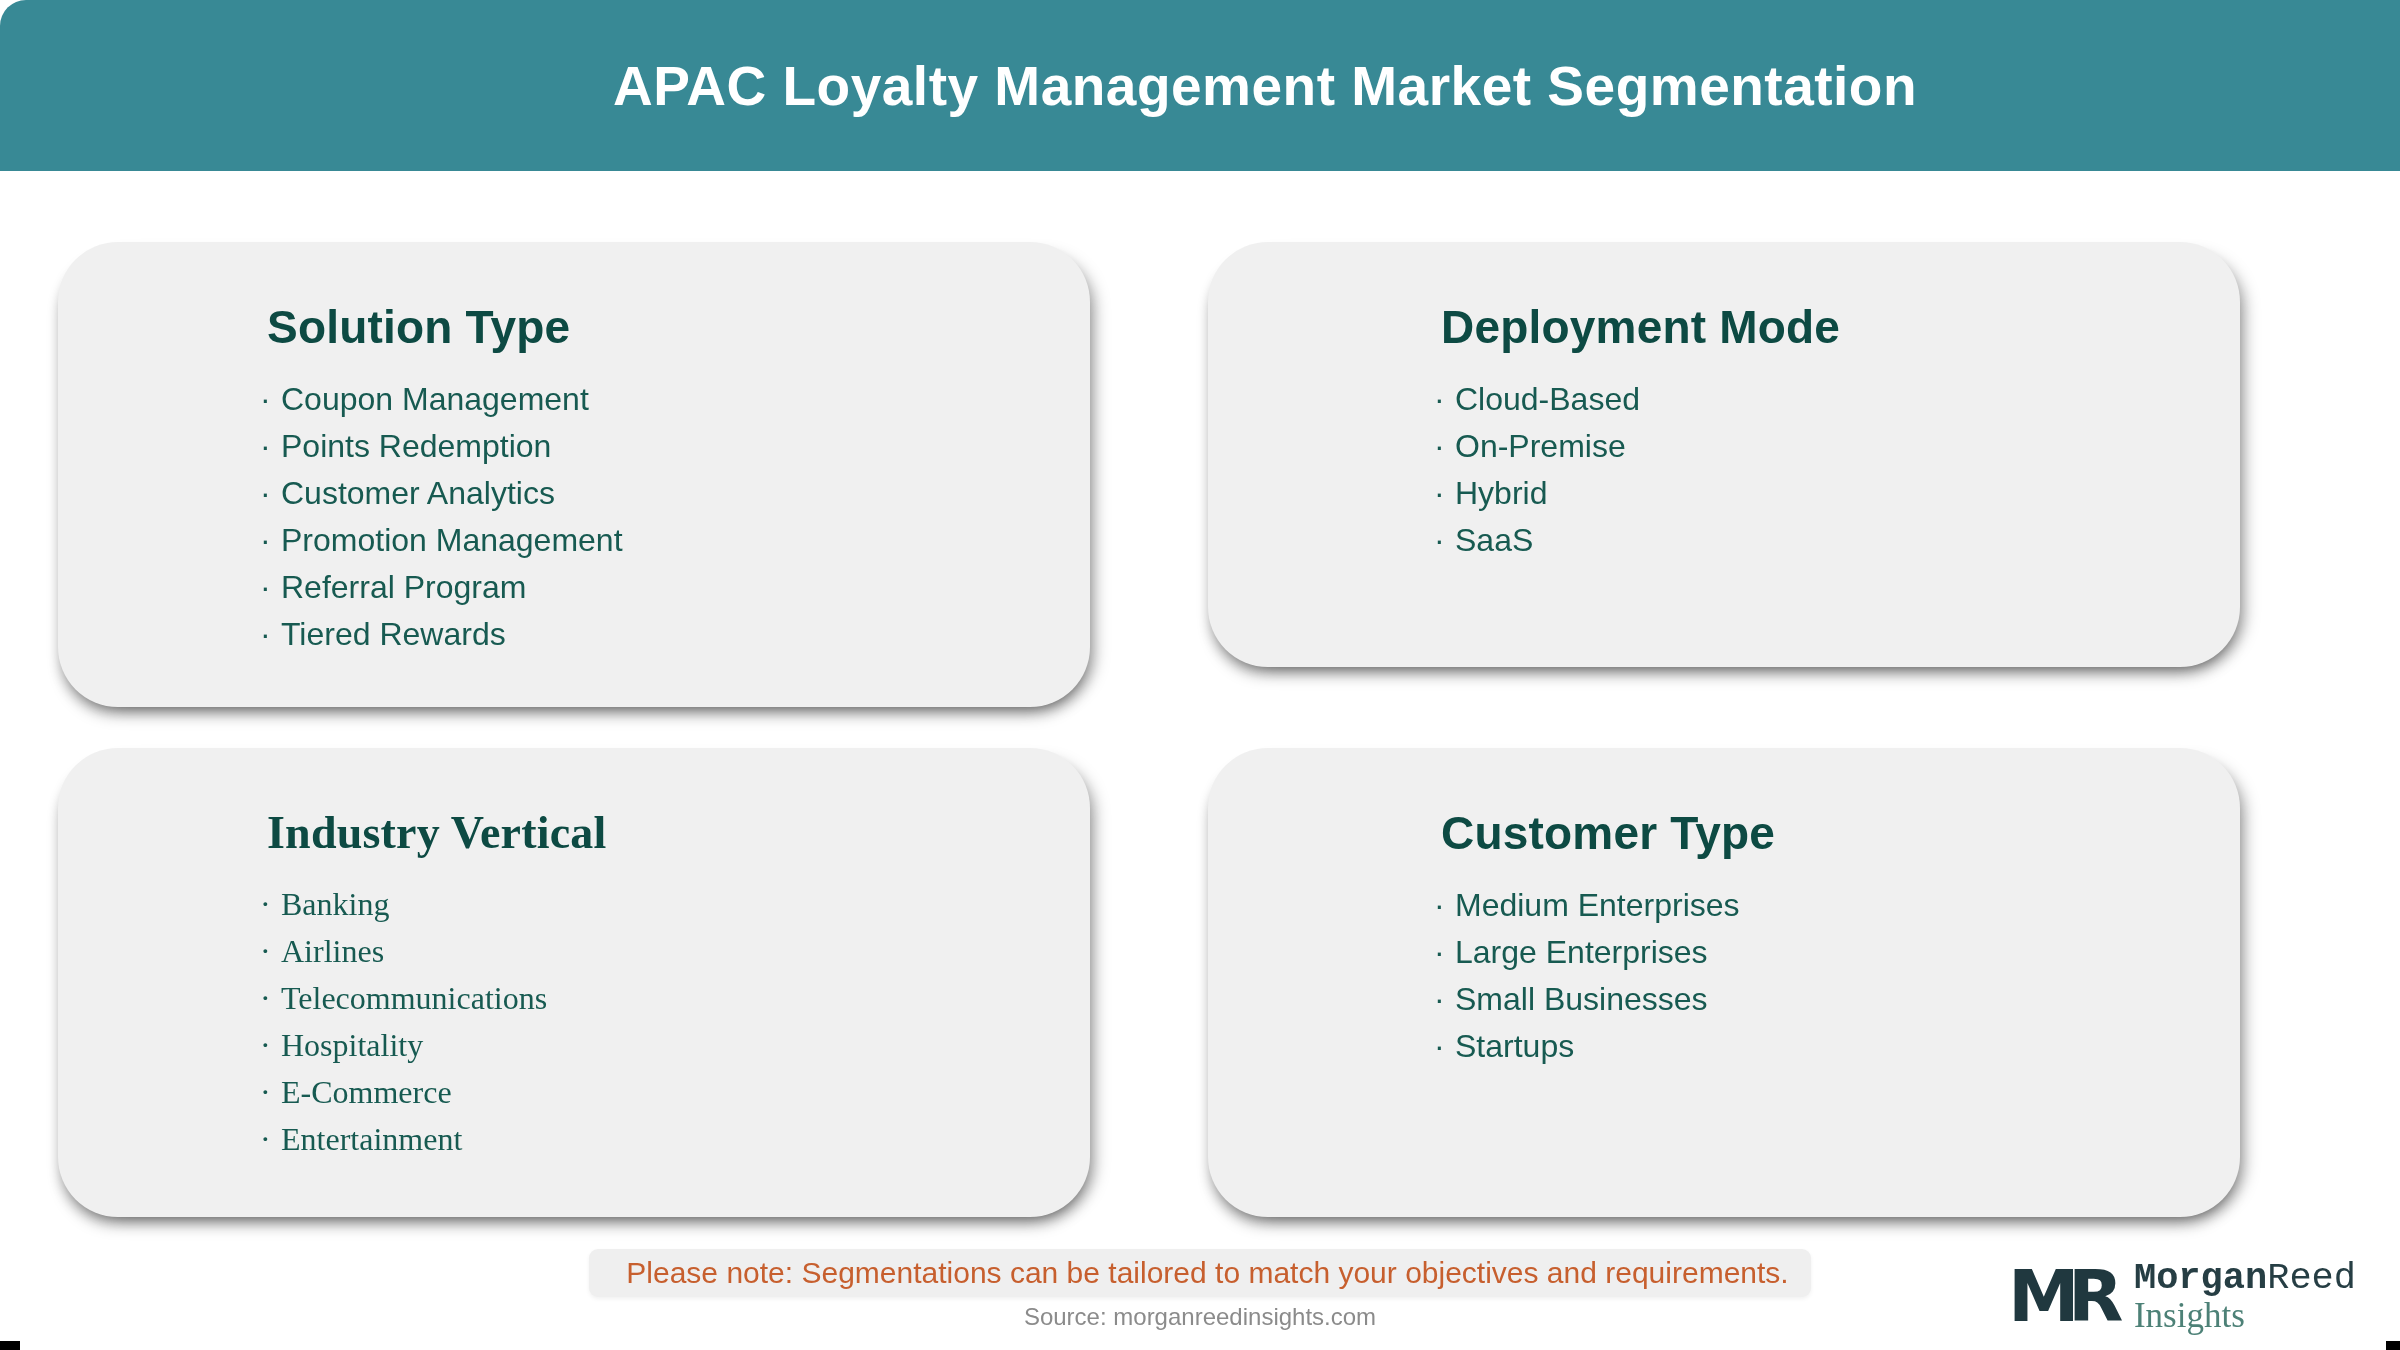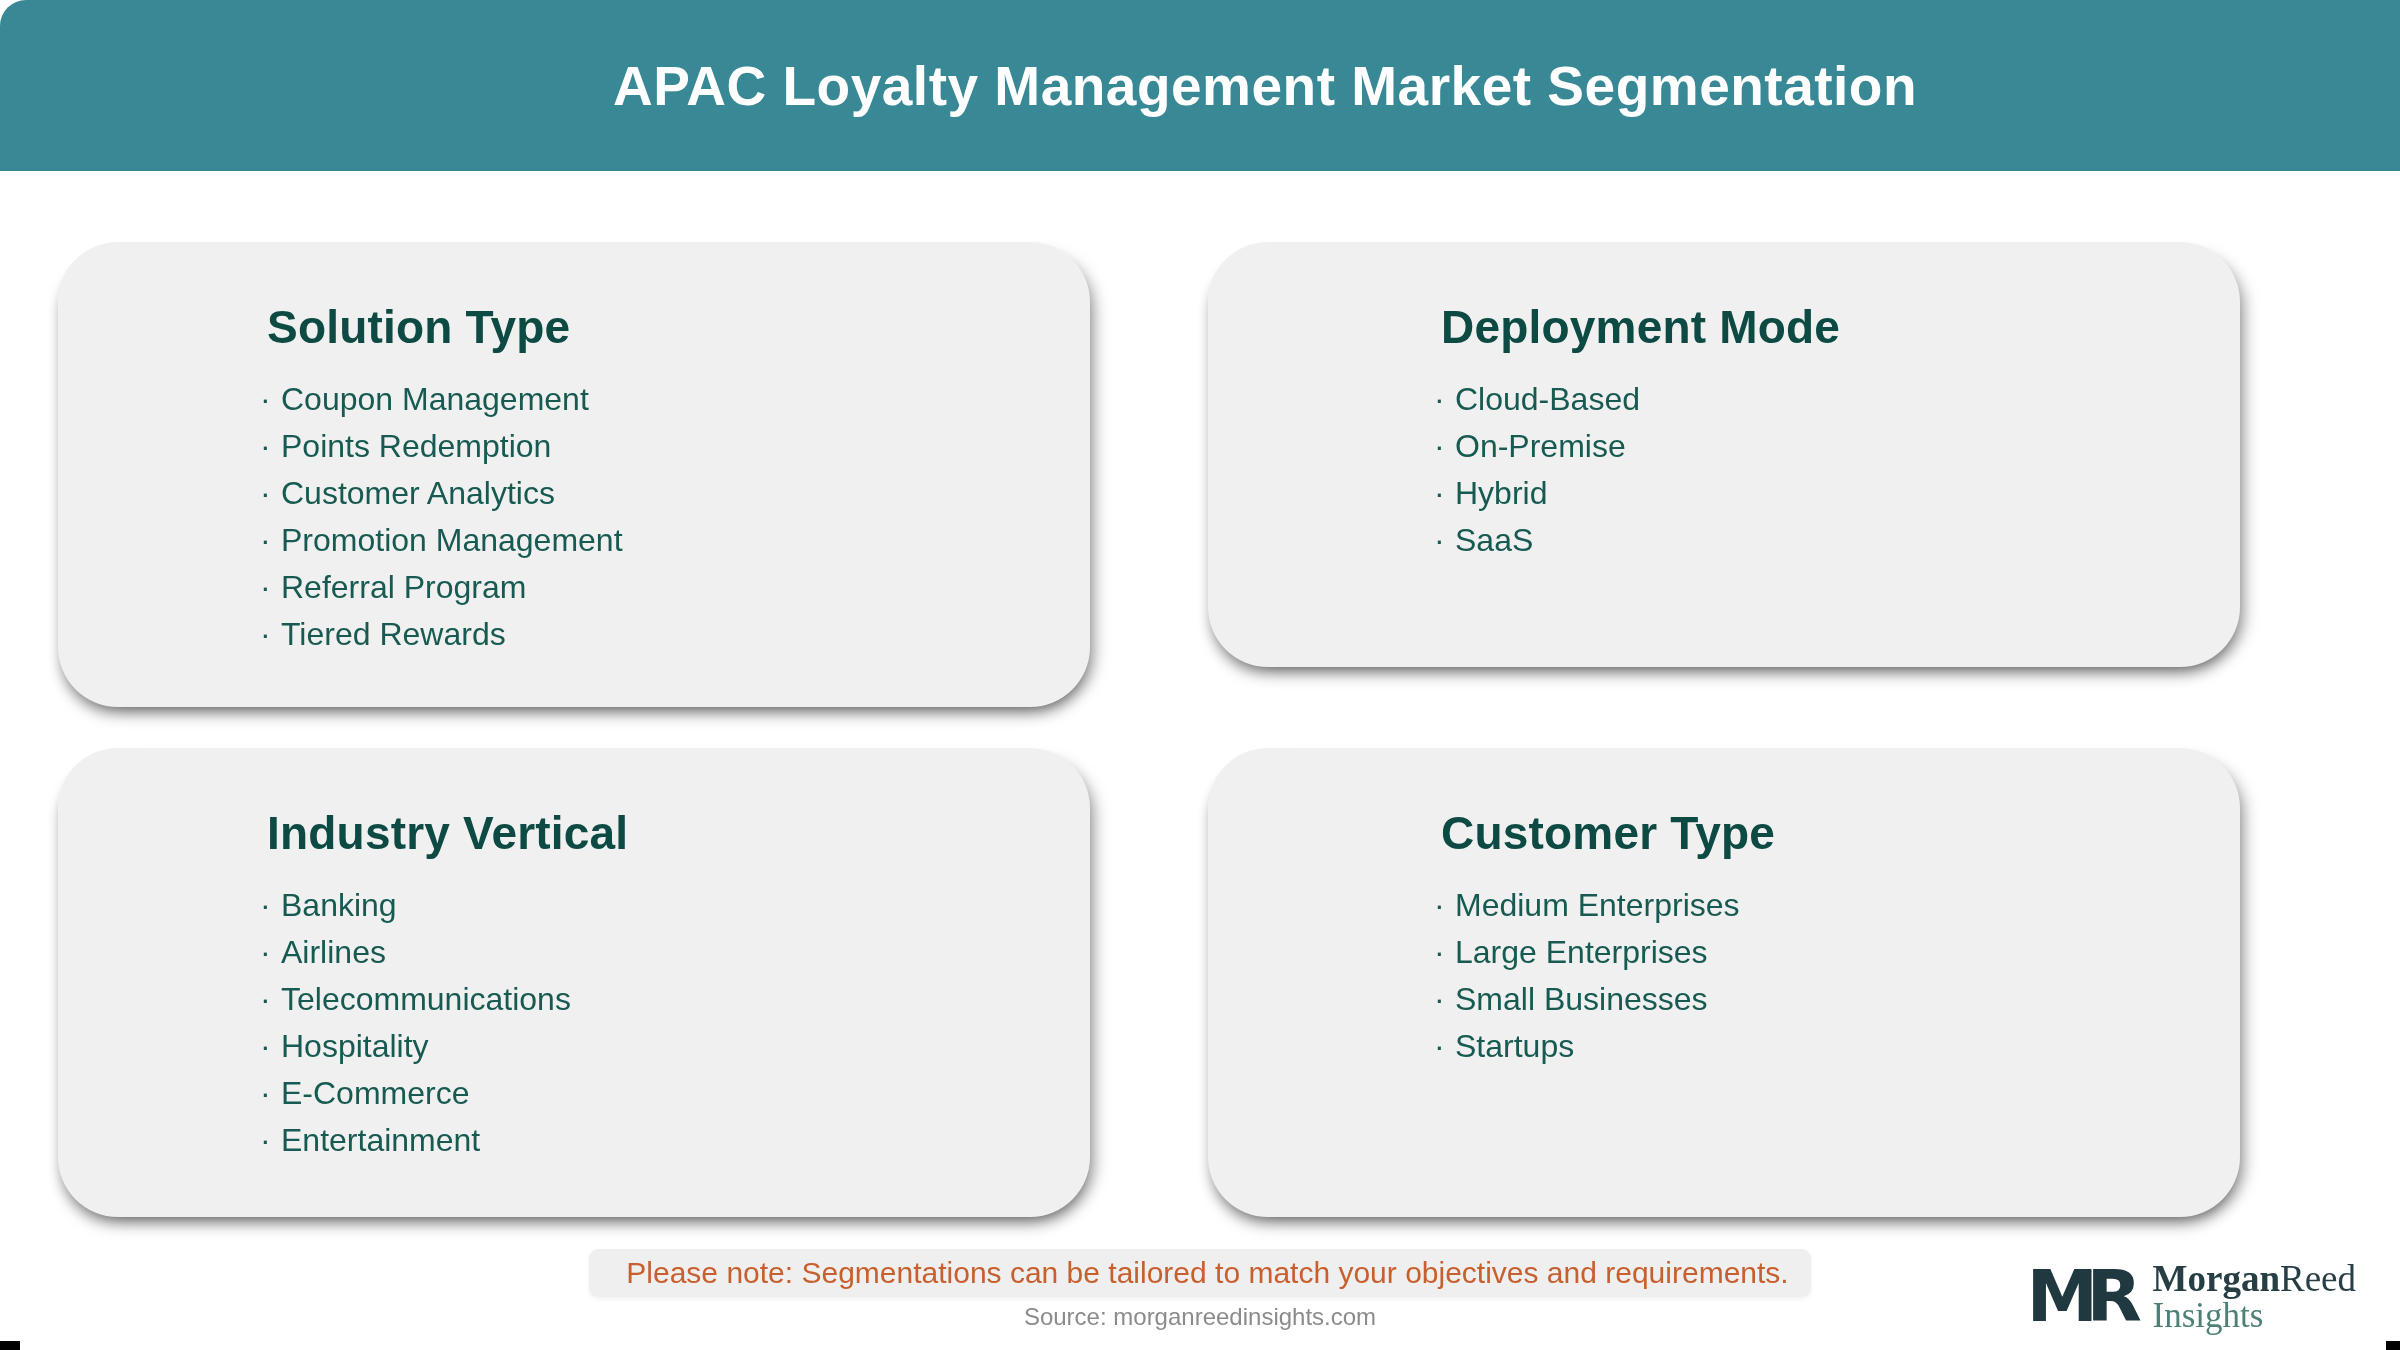--- a/index.html
+++ b/index.html
@@ -19,21 +19,21 @@
   }
   
   .card{
     position:absolute;width:1032px;background:#f0f0f0;border-radius:60px;
     box-shadow:0 12px 16px -6px rgba(0,0,0,0.40),
                12px 6px 16px -8px rgba(0,0,0,0.35),
                -6px 10px 14px -10px rgba(0,0,0,0.22);
   }
   .card-1{left:58px;top:242px;height:465px;}
   .card-2{left:1208px;top:242px;height:425px;}
-  .card-3{left:58px;top:748px;height:469px;}
+  .card-3{left:58px;top:748px;height:469px;font-family:Liberation Serif, serif;}
   .card-4{left:1208px;top:748px;height:469px;}
   .card-content{padding-top:58px;padding-left:202px;padding-right:40px;}
   .card-2 .card-content,.card-4 .card-content{padding-left:226px;}
   .card h2{
     margin:0 0 22px 7px;font-size:46px;font-weight:bold;color:#0d4a43;
     letter-spacing:0.2px;
   }
   .card ul{
     list-style:none;margin:0;padding:0;
     font-size:32px;color:#175a51;line-height:47px;
@@ -55,21 +55,21 @@
   .logo{
     position:absolute;right:44px;top:1260px;height:82px;
     display:flex;align-items:flex-start;gap:12px;
   }
   .logo-mark{
     font-family:"DejaVu Sans", sans-serif;font-weight:800;font-size:72px;
     letter-spacing:-0.16em;color:#20383f;line-height:1;padding-right:10px;
   }
   .logo-text{display:flex;flex-direction:column;justify-content:center;line-height:1.02;}
   .logo-name{
-    font-family:Liberation Serif, serif;font-size:37px;color:#263e44;
+    font-family:Liberation Mono, monospace;font-size:37px;color:#263e44;
   }
   .logo-name .bold{font-weight:bold;}
   .logo-tagline{
     font-family:"Liberation Serif", serif;font-size:35px;color:#4d8177;
   }
   
   .corner-mark{position:absolute;background:#000;height:9px;bottom:0;}
   .corner-mark.left{left:0;width:20px;}
   .corner-mark.right{right:0;width:14px;}
 </style>

